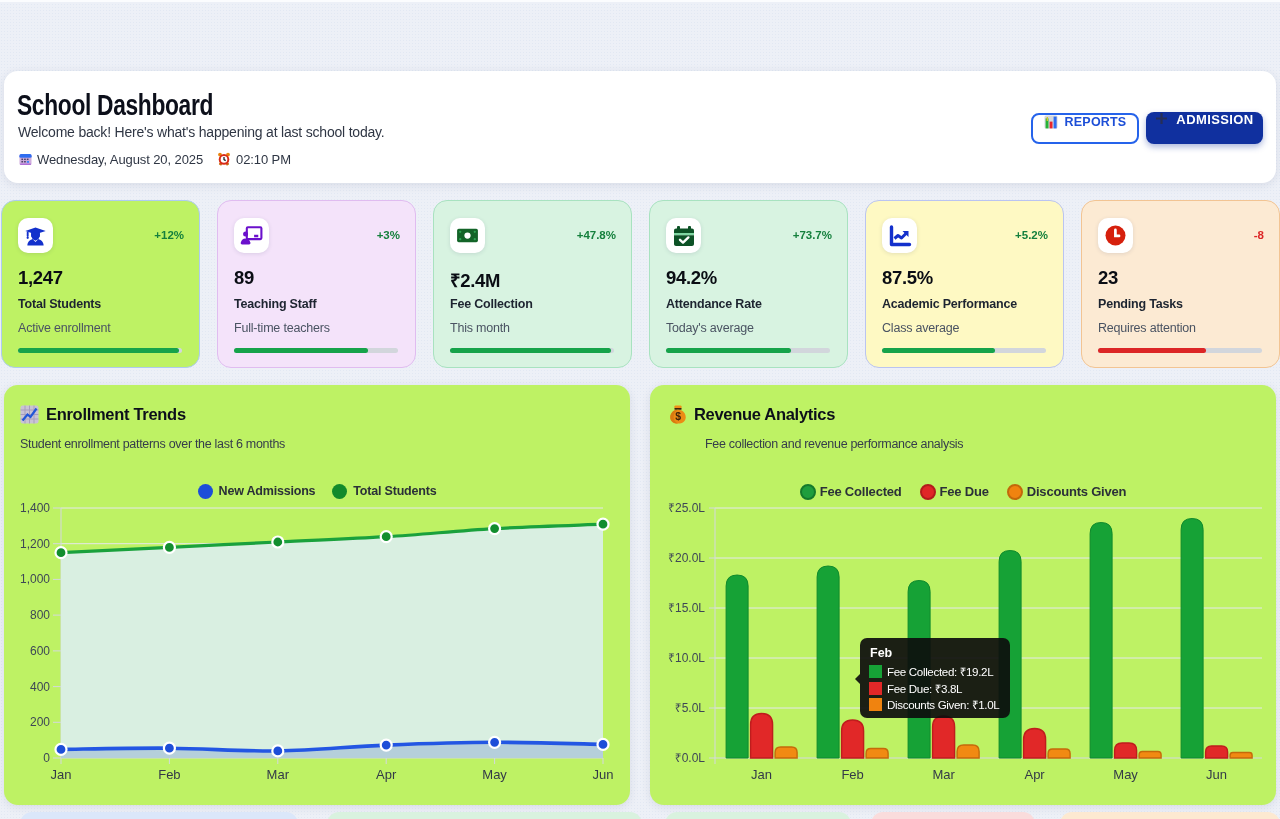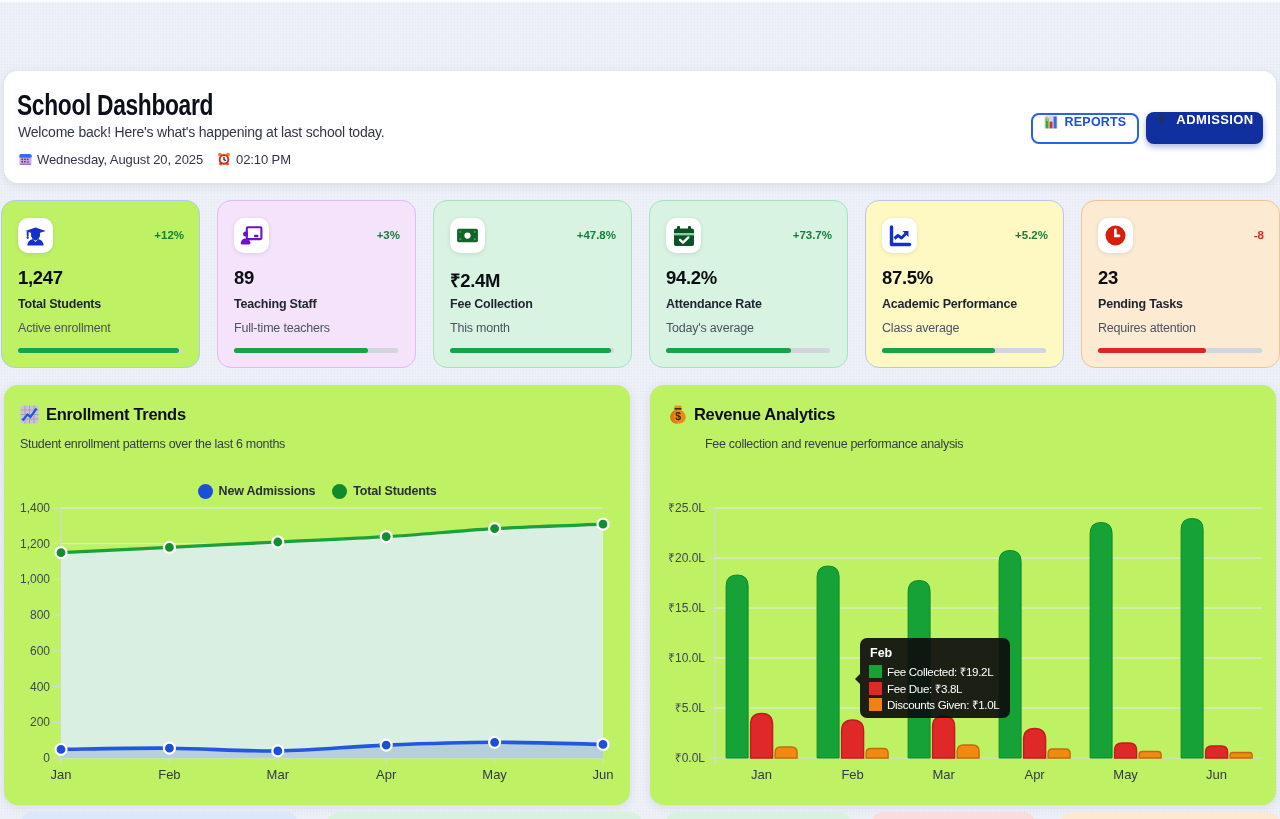--- a/index.html
+++ b/index.html
@@ -296,20 +296,28 @@
 <div id="chartR" class="chartcard" style="left:650px;">
   <svg width="16" height="19" viewBox="0 0 16 19" style="position:absolute;left:20px;top:20px;">
       <path d="M 4.8,3.4 C 3.6,1.8 4.6,0.3 6,0.6 L 10,0.6 C 11.4,0.3 12.4,1.8 11.2,3.4 Z" fill="#ef9018"></path>
       <rect x="4.3" y="3" width="7.4" height="1.7" rx="0.85" fill="#3f2208"></rect>
       <path d="M 8,4.7 C 12.8,4.7 15.7,8.3 15.7,12.2 C 15.7,16.4 12.4,18.6 8,18.6 C 3.6,18.6 0.3,16.4 0.3,12.2 C 0.3,8.3 3.2,4.7 8,4.7 Z" fill="#ec8b14"></path>
       <path d="M 8,4.7 C 3.2,4.7 0.3,8.3 0.3,12.2 C 0.3,16.4 3.6,18.6 8,18.6 C 5,17.2 3.4,15 3.6,11.6 C 3.8,8.6 5.6,6 8,4.7 Z" fill="#d97a10"></path>
       <text x="8.2" y="15.4" font-size="10.5" font-weight="bold" fill="#42260a" text-anchor="middle" font-family="Liberation Sans, sans-serif">$</text>
     </svg>
   <div class="ctitle" style="left:44px;">Revenue Analytics</div>
   <div class="csub" style="left:15px;margin-left:40px;">Fee collection and revenue performance analysis</div>
+  <div class="legend" style="font-size:13px; letter-spacing:-0.2px;">
+    <div class="dot" style="width:16px;height:16px;background:#1f9e3d;border:2px solid #157a2c;margin-right:4px;"></div>
+      <span>Fee Collected</span>
+    <div class="dot" style="width:16px;height:16px;background:#e02727;border:2px solid #b31c1c;margin:0 4px 0 18px;"></div>
+      <span>Fee Due</span>
+    <div class="dot" style="width:16px;height:16px;background:#f0830f;border:2px solid #c2680b;margin:0 4px 0 18px;"></div>
+      <span>Discounts Given</span>
+  </div>
   <svg width="626" height="420" viewBox="0 0 626 420" style="position:absolute;left:0;top:0;">
     <g stroke="#e5e7eb" stroke-width="1">
       <line x1="65" y1="123" x2="612" y2="123"></line>
         <line x1="65" y1="173" x2="612" y2="173"></line>
         <line x1="65" y1="223" x2="612" y2="223"></line>
         <line x1="65" y1="273" x2="612" y2="273"></line>
         <line x1="65" y1="323" x2="612" y2="323"></line>
     </g>
     <g stroke="#d4d8de" stroke-width="1">
       <line x1="59" y1="123" x2="65" y2="123"></line>

